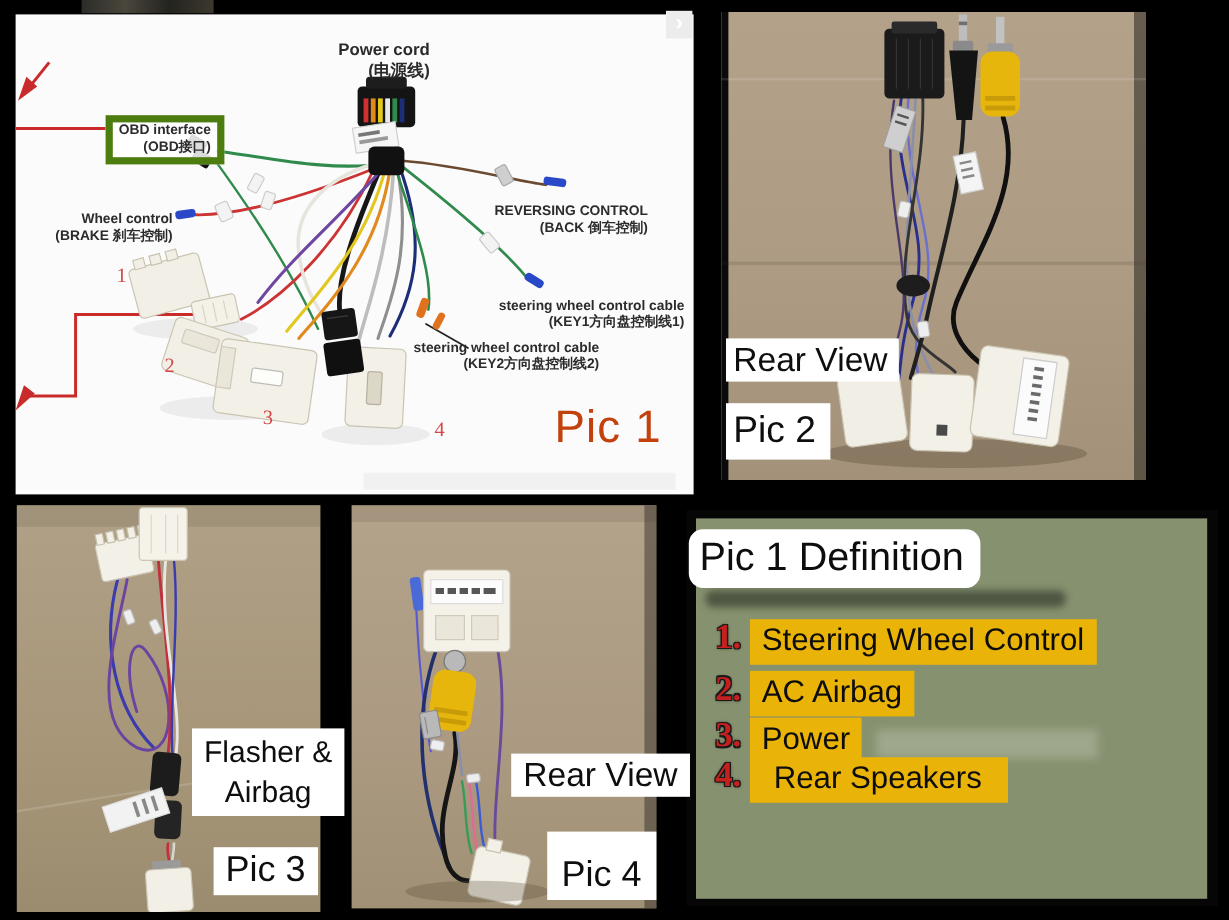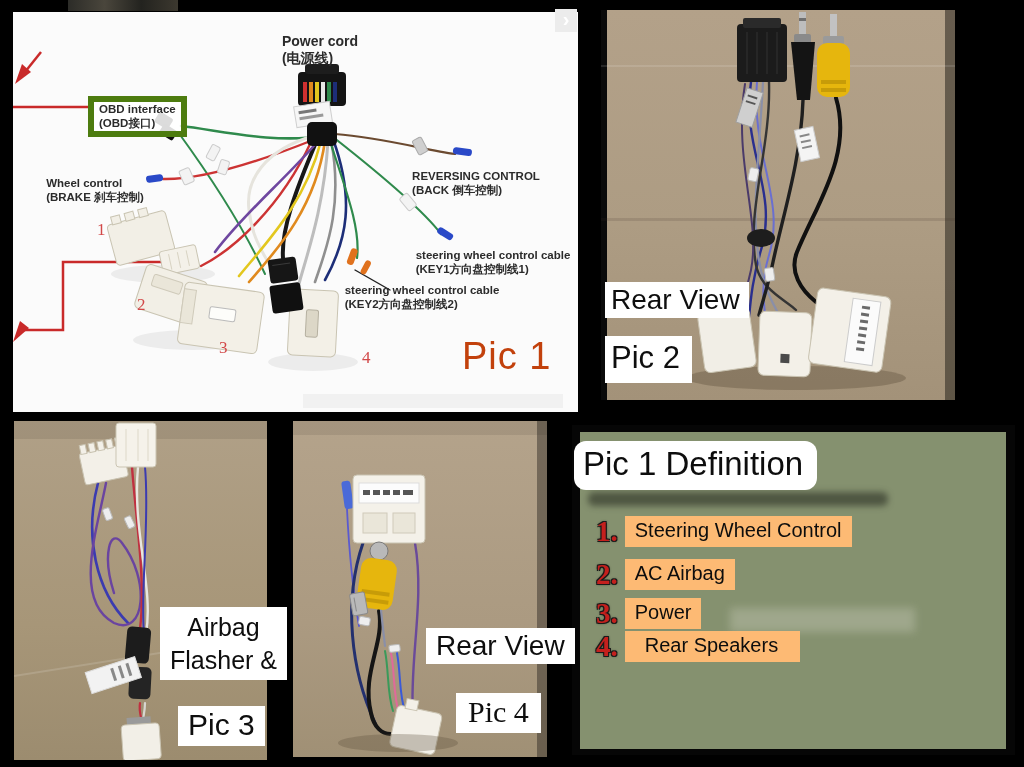--- a/index.html
+++ b/index.html
@@ -3,46 +3,46 @@
 <meta charset="utf-8">
 <style>
   html,body{margin:0;padding:0;background:#000;width:1024px;height:767px;overflow:hidden;}
   *{box-sizing:border-box;}
   .stage{position:absolute;left:0;top:0;width:1024px;height:767px;background:#000;font-family:"Liberation Sans",sans-serif;}
   .panel{position:absolute;overflow:visible;}
   .panel svg{position:absolute;left:0;top:0;}
   
   .pic1{left:13px;top:12px;width:565px;height:400px;background:#fbfbfb;}
   .topnoise{position:absolute;left:55px;top:-12px;width:110px;height:11px;background:linear-gradient(90deg,#2c2c28,#4a463c,#23231f,#3c382f);}
-  .ann{position:absolute;color:#2b2b2b;font-size:11.5px;font-weight:700;line-height:1.18;text-align:left;white-space:nowrap;z-index:3;}
+  .ann{position:absolute;color:#2b2b2b;font-size:11.5px;font-weight:700;line-height:1.18;text-align:right;white-space:nowrap;z-index:3;}
   .ann .zh{font-weight:700;}
   .obdbox{border:6px solid #4d7c0f;padding:1px 5px;background:rgba(255,255,255,.85);}
   .marker{position:absolute;color:#d24848;font-family:"Liberation Serif",serif;font-size:17px;z-index:3;}
   .pic1-big{position:absolute;left:449px;top:323px;font-size:38px;color:#c2410c;z-index:3;letter-spacing:1px;}
   .chev{position:absolute;right:1px;top:-3px;width:22px;height:23px;background:#ececec;color:#fff;
         font-size:20px;line-height:21px;text-align:center;z-index:4;font-weight:700;}
   
   .pic2{left:601px;top:10px;width:354px;height:390px;background:linear-gradient(180deg,#b3a189 0%,#ad9c83 55%,#a39279 100%);}
   .pic3{left:14px;top:421px;width:253px;height:339px;background:linear-gradient(180deg,#b0a087 0%,#a79678 60%,#9c8c6f 100%);}
   .pic4{left:293px;top:421px;width:254px;height:336px;background:linear-gradient(180deg,#b4a38b 0%,#ab9a81 60%,#a09075 100%);}
   .cap{position:absolute;background:#fff;color:#0e0e0e;white-space:nowrap;z-index:5;line-height:1.05;}
   .cap2a{left:4px;top:272px;font-size:28px;padding:3px 9px 4px 6px;}
   .cap2b{left:4px;top:326px;font-size:31px;padding:6px 12px 8px 6px;}
   .cap3a{left:146px;top:186px;font-size:25px;padding:4px 10px;text-align:center;line-height:1.3;}
   .cap3b{left:164px;top:269px;font-size:30px;padding:3px 10px 5px;margin-top:16px;}
   .cap4a{left:133px;top:207px;font-size:28px;padding:3px 10px 4px;}
-  .cap4b{left:163px;top:272px;font-size:30px;padding:3px 12px 5px;font-family:Liberation Serif, serif;}
+  .cap4b{left:163px;top:272px;font-size:30px;padding:20px 12px 5px;}
   
   .defs{left:572px;top:425px;width:443px;height:330px;background:#060606;}
   .defs .inner{position:absolute;left:8px;top:7px;right:9px;bottom:6px;background:#85916f;}
   .def-title{position:absolute;left:2px;top:16px;background:#fff;color:#0d0d0d;font-size:33px;padding:4px 14px 7px 9px;white-space:nowrap;z-index:3;border-radius:12px;}
   .def-row{position:absolute;left:24px;display:flex;align-items:flex-start;z-index:3;}
   .def-num{font-family:"Liberation Serif",serif;font-weight:700;font-size:29px;color:#c4201d;line-height:1.1;margin-right:7px;
            text-shadow:-1px -1px 0 #1a1a1a,1px -1px 0 #1a1a1a,-1px 1px 0 #1a1a1a,1px 1px 0 #1a1a1a,0 0 3px rgba(0,0,0,.85);}
-  .def-box{background:#fdba74;color:#0d0d0d;font-size:20px;line-height:1.15;padding:3px 10px 5px;white-space:nowrap;}
+  .def-box{background:#eab308;color:#0d0d0d;font-size:26px;line-height:1.15;padding:3px 10px 5px;white-space:nowrap;}
   .r1{top:91px;} .r2{top:134px;} .r3{top:173px;} .r4{top:206px;}
   .r4 .def-box{padding-left:20px;padding-right:22px;}
   .smudge-dark{position:absolute;left:8px;top:60px;width:300px;height:14px;background:rgba(35,38,30,.55);filter:blur(3px);z-index:2;border-radius:6px;}
   .smudge-light{position:absolute;left:150px;top:176px;width:185px;height:24px;background:rgba(225,225,215,.28);filter:blur(4px);z-index:1;}
 </style>
 </head>
 <body>
 
 <div class="stage">
 
@@ -334,22 +334,22 @@
         <rect x="88" y="254" width="13" height="3" fill="#888"></rect>
         <rect x="88" y="262" width="13" height="3" fill="#888"></rect>
       </g>
 
       <g transform="rotate(-4 126 318)">
         <rect x="114" y="296" width="24" height="9" fill="#9a9a9a"></rect>
         <rect x="108" y="303" width="38" height="36" rx="4" fill="#f2efe7" stroke="#c9c3b1"></rect>
       </g>
     </svg>
     <div class="cap cap3a">
+      <div>Flasher &amp;</div>
       <div>Airbag</div>
-      <div>Flasher &amp;</div>
     </div>
     <div class="cap cap3b">Pic 3</div>
   </section>
 
   <section class="panel pic4">
     <svg width="254" height="336" viewBox="0 0 254 336">
       <rect x="0" y="0" width="254" height="14" fill="rgba(60,50,40,.12)"></rect>
       <rect x="244" y="0" width="10" height="336" fill="rgba(40,36,30,.45)"></rect>
 
       <g fill="none" stroke-linecap="round">

